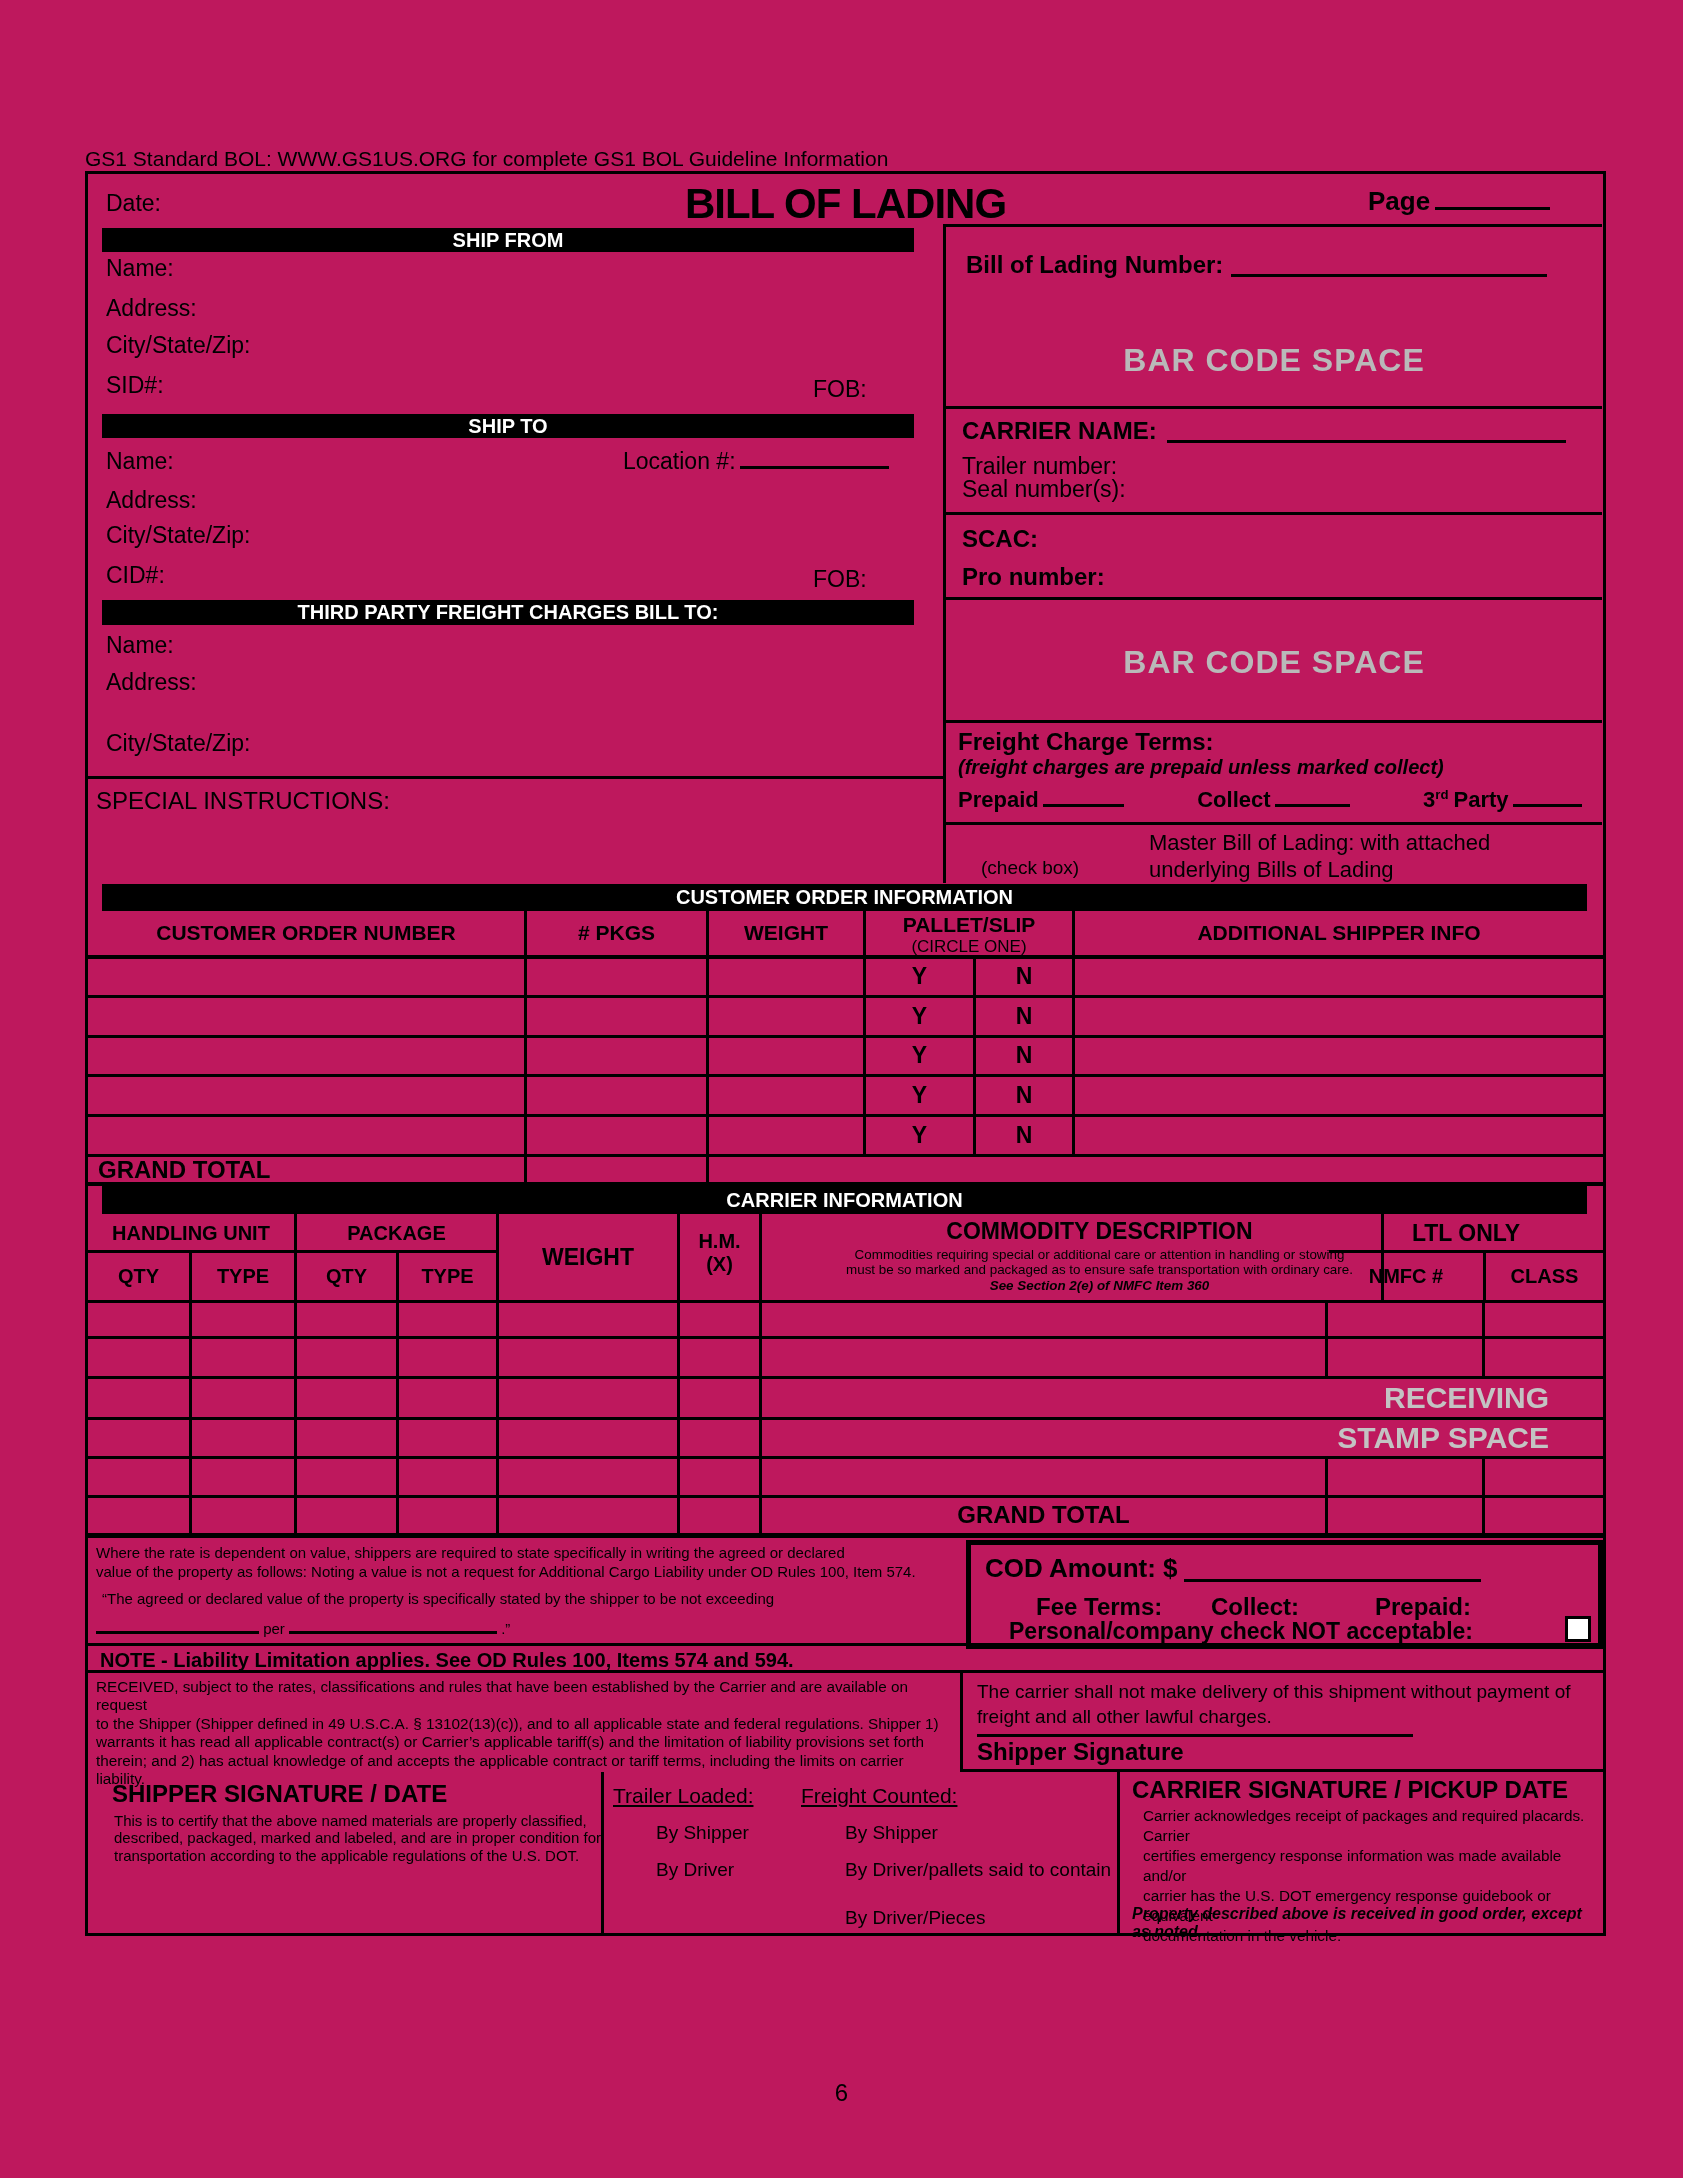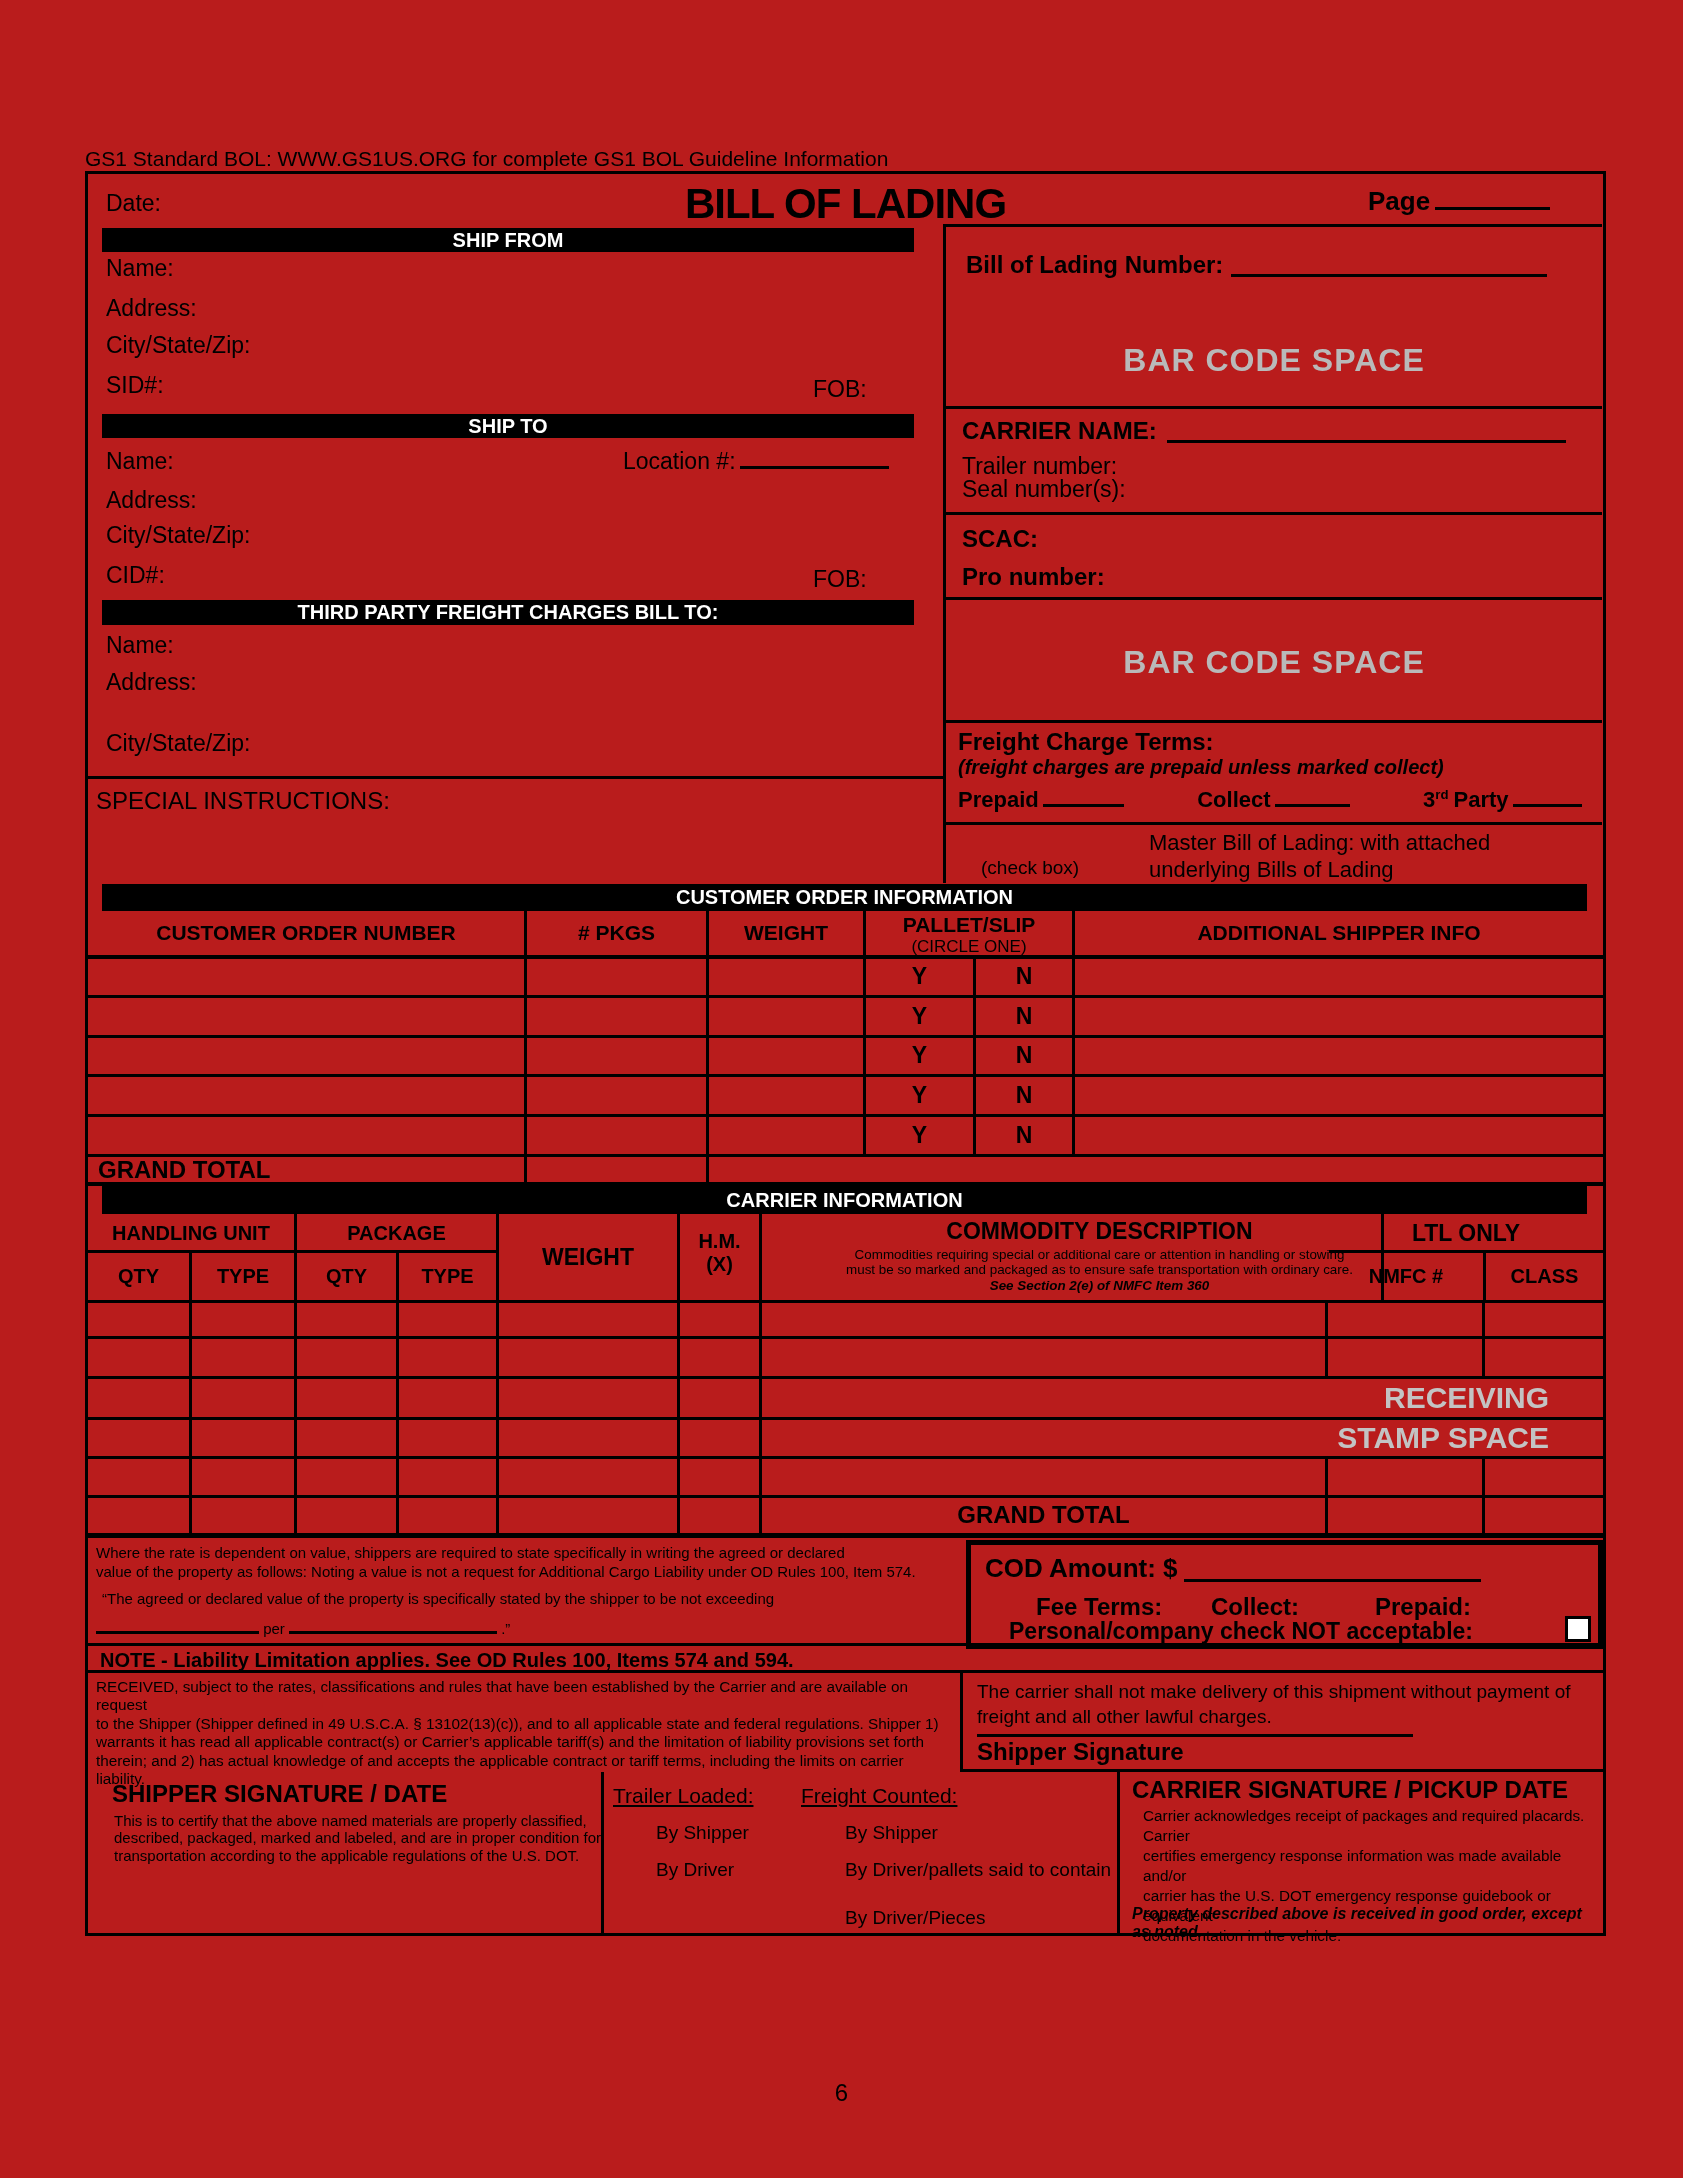--- a/index.html
+++ b/index.html
@@ -1,16 +1,16 @@
 <!DOCTYPE html>
 <html><head>
 <meta charset="utf-8">
 <style>
   html,body{margin:0;padding:0;background:#fff;}
-  .page{position:relative;width:1683px;height:2178px;background:#b91c1c;
+  .page{position:relative;width:1683px;height:2178px;background:#be185d;
         font-family:"Liberation Sans","DejaVu Sans",sans-serif;color:#000;}
   .A{position:absolute;}
   .B{font-weight:bold;}
   .I{font-style:italic;}
   .form{left:85px;top:171px;width:1521px;height:1765px;border:3px solid #000;box-sizing:border-box;}
   .bar{background:#000;color:#fff;font-weight:bold;font-size:20px;text-align:center;}
   .bl{display:inline-block;border-bottom:3px solid #000;height:0.85em;vertical-align:baseline;}
   .lbl{font-size:23px;}
   .barcode{width:100%;text-align:center;font-size:32px;font-weight:bold;color:#b9b9b9;letter-spacing:1px;}
   .flexline{display:flex;align-items:flex-end;}

